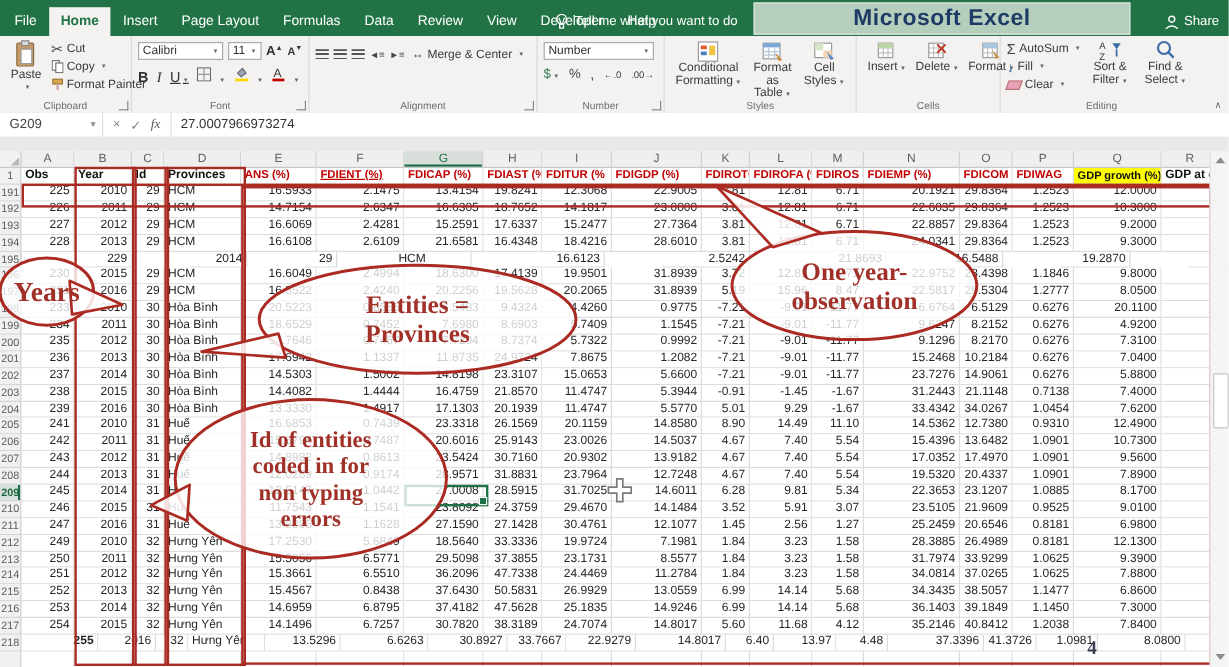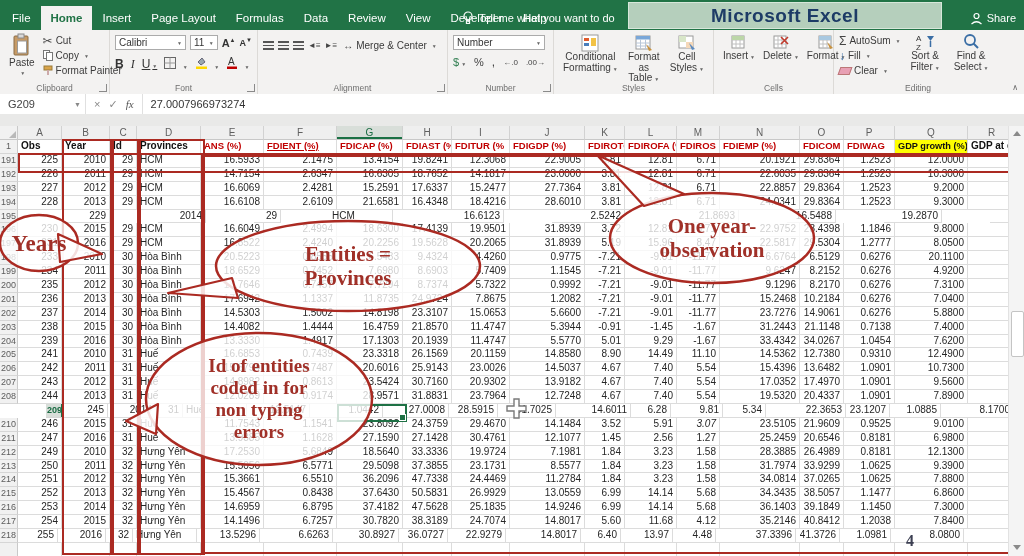--- a/index.html
+++ b/index.html
@@ -766,21 +766,21 @@
       <div class="c num" style="width: 75px; height: 13.9px;">12.7248</div>
       <div class="c num" style="width: 40px; height: 13.9px;">4.67</div>
       <div class="c num" style="width: 52px; height: 13.9px;">7.40</div>
       <div class="c num" style="width: 43px; height: 13.9px;">5.54</div>
       <div class="c num" style="width: 80px; height: 13.9px;">19.5320</div>
       <div class="c num" style="width: 44px; height: 13.9px;">20.4337</div>
       <div class="c num" style="width: 51px; height: 13.9px;">1.0901</div>
       <div class="c num" style="width: 73px; height: 13.9px;">7.8900</div>
       <div class="c" style="width: 48px; height: 13.9px;"></div>
     </div>
-    <div class="r" style="height: 13.9px; padding-left: 46px;">
+    <div class="r" style="height: 13.9px;">
       <div class="rh rowactive" style="line-height: 13.9px;">209</div>
       <div class="c num" style="width: 44px; height: 13.9px;">245</div>
       <div class="c num" style="width: 48px; height: 13.9px;">2014</div>
       <div class="c num" style="width: 27px; height: 13.9px;">31</div>
       <div class="c" style="width: 64px; height: 13.9px;">Huế</div>
       <div class="c num" style="width: 63px; height: 13.9px;">12.5147</div>
       <div class="c num" style="width: 73px; height: 13.9px;">1.0442</div>
       <div class="c num" style="width: 66px; height: 13.9px;">27.0008</div>
       <div class="c num" style="width: 49px; height: 13.9px;">28.5915</div>
       <div class="c num" style="width: 58px; height: 13.9px;">31.7025</div>
@@ -801,21 +801,21 @@
       <div class="c num" style="width: 27px; height: 13.9px;">31</div>
       <div class="c" style="width: 64px; height: 13.9px;">Huế</div>
       <div class="c num" style="width: 63px; height: 13.9px;">11.7543</div>
       <div class="c num" style="width: 73px; height: 13.9px;">1.1541</div>
       <div class="c num" style="width: 66px; height: 13.9px;">23.8092</div>
       <div class="c num" style="width: 49px; height: 13.9px;">24.3759</div>
       <div class="c num" style="width: 58px; height: 13.9px;">29.4670</div>
       <div class="c num" style="width: 75px; height: 13.9px;">14.1484</div>
       <div class="c num" style="width: 40px; height: 13.9px;">3.52</div>
       <div class="c num" style="width: 52px; height: 13.9px;">5.91</div>
-      <div class="c num" style="width: 43px; height: 13.9px; font-style: italic;">3.07</div>
+      <div class="c num" style="width: 43px; height: 13.9px;">3.07</div>
       <div class="c num" style="width: 80px; height: 13.9px;">23.5105</div>
       <div class="c num" style="width: 44px; height: 13.9px;">21.9609</div>
       <div class="c num" style="width: 51px; height: 13.9px;">0.9525</div>
       <div class="c num" style="width: 73px; height: 13.9px;">9.0100</div>
       <div class="c" style="width: 48px; height: 13.9px;"></div>
     </div>
     <div class="r" style="height: 13.9px;">
       <div class="rh" style="line-height: 13.9px;">211</div>
       <div class="c num" style="width: 44px; height: 13.9px;">247</div>
       <div class="c num" style="width: 48px; height: 13.9px;">2016</div>
@@ -957,28 +957,28 @@
       <div class="c num" style="width: 52px; height: 13.9px;">11.68</div>
       <div class="c num" style="width: 43px; height: 13.9px;">4.12</div>
       <div class="c num" style="width: 80px; height: 13.9px;">35.2146</div>
       <div class="c num" style="width: 44px; height: 13.9px;">40.8412</div>
       <div class="c num" style="width: 51px; height: 13.9px;">1.2038</div>
       <div class="c num" style="width: 73px; height: 13.9px;">7.8400</div>
       <div class="c" style="width: 48px; height: 13.9px;"></div>
     </div>
     <div class="r" style="height: 13.9px;">
       <div class="rh" style="line-height: 13.9px;">218</div>
-      <div class="c num" style="width: 40px; height: 13.9px;">255</div>
+      <div class="c num" style="width: 64px; height: 13.9px; font-weight: bold;">255</div>
       <div class="c num" style="width: 48px; height: 13.9px;">2016</div>
       <div class="c num" style="width: 27px; height: 13.9px;">32</div>
       <div class="c" style="width: 64px; height: 13.9px;">Hưng Yên</div>
       <div class="c num" style="width: 63px; height: 13.9px;">13.5296</div>
       <div class="c num" style="width: 73px; height: 13.9px;">6.6263</div>
       <div class="c num" style="width: 66px; height: 13.9px;">30.8927</div>
-      <div class="c num" style="width: 49px; height: 13.9px;">36.0727</div>
+      <div class="c num" style="width: 49px; height: 13.9px;">33.7667</div>
       <div class="c num" style="width: 58px; height: 13.9px;">22.9279</div>
       <div class="c num" style="width: 75px; height: 13.9px;">14.8017</div>
       <div class="c num" style="width: 40px; height: 13.9px;">6.40</div>
       <div class="c num" style="width: 52px; height: 13.9px;">13.97</div>
       <div class="c num" style="width: 43px; height: 13.9px;">4.48</div>
       <div class="c num" style="width: 80px; height: 13.9px;">37.3396</div>
       <div class="c num" style="width: 44px; height: 13.9px;">41.3726</div>
       <div class="c num" style="width: 51px; height: 13.9px;">1.0981</div>
       <div class="c num" style="width: 73px; height: 13.9px;">8.0800</div>
       <div class="c" style="width: 48px; height: 13.9px;"></div>

